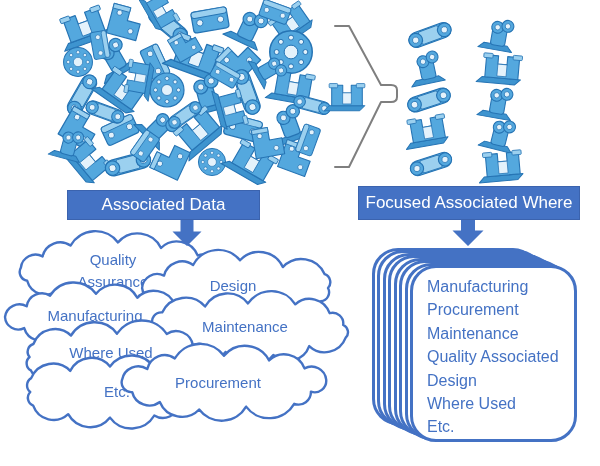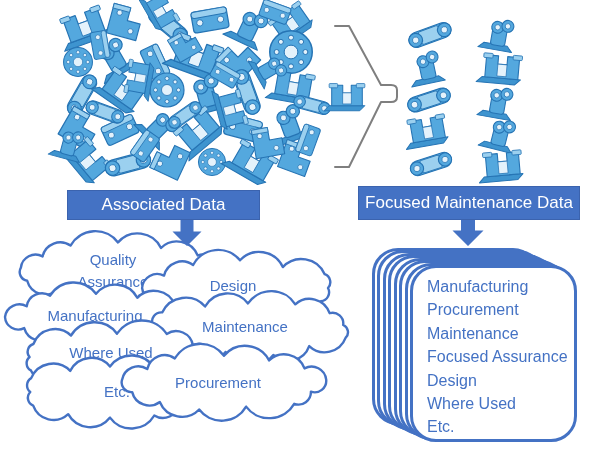--- a/index.html
+++ b/index.html
@@ -173,37 +173,37 @@
         <text class="cloud-label"><tspan x="218" y="388">Procurement</tspan></text>
       </g>
     <path class="arrow" d="M180.5,219 L193.5,219 L193.5,231.5 L201.5,231.5 L187,246 L172.5,231.5 L180.5,231.5 Z"></path>
     <path class="arrow" d="M461,218 L475,218 L475,230.5 L483.5,230.5 L468,246 L452.5,230.5 L461,230.5 Z"></path>
   </svg>
 
   <div class="banner banner-left">
     <span>Associated Data</span>
   </div>
   <div class="banner banner-right">
-    <span>Focused Maintenance Data</span>
+    <span>Focused Associated Where</span>
   </div>
 
   <div class="stack" id="stack">
     <div class="card" style="left: 3.99px; top: 3.99px;"></div>
       <div class="card" style="left: 9.42px; top: 6.42px;"></div>
       <div class="card" style="left: 14.85px; top: 8.85px;"></div>
       <div class="card" style="left: 20.28px; top: 11.28px;"></div>
       <div class="card" style="left: 25.71px; top: 13.71px;"></div>
       <div class="card" style="left: 31.14px; top: 16.14px;"></div>
       <div class="card" style="left: 36.57px; top: 18.57px;"></div>
       <div class="card front" id="front-card">
       <ul id="focused-list">
           <li>Manufacturing</li>
           <li>Procurement</li>
           <li>Maintenance</li>
-          <li>Focused Assurance</li>
+          <li>Quality Associated</li>
           <li>Design</li>
           <li>Where Used</li>
           <li>Etc.</li>
         </ul>
     </div>
   </div>
 
 </div>
 
 </body></html>

